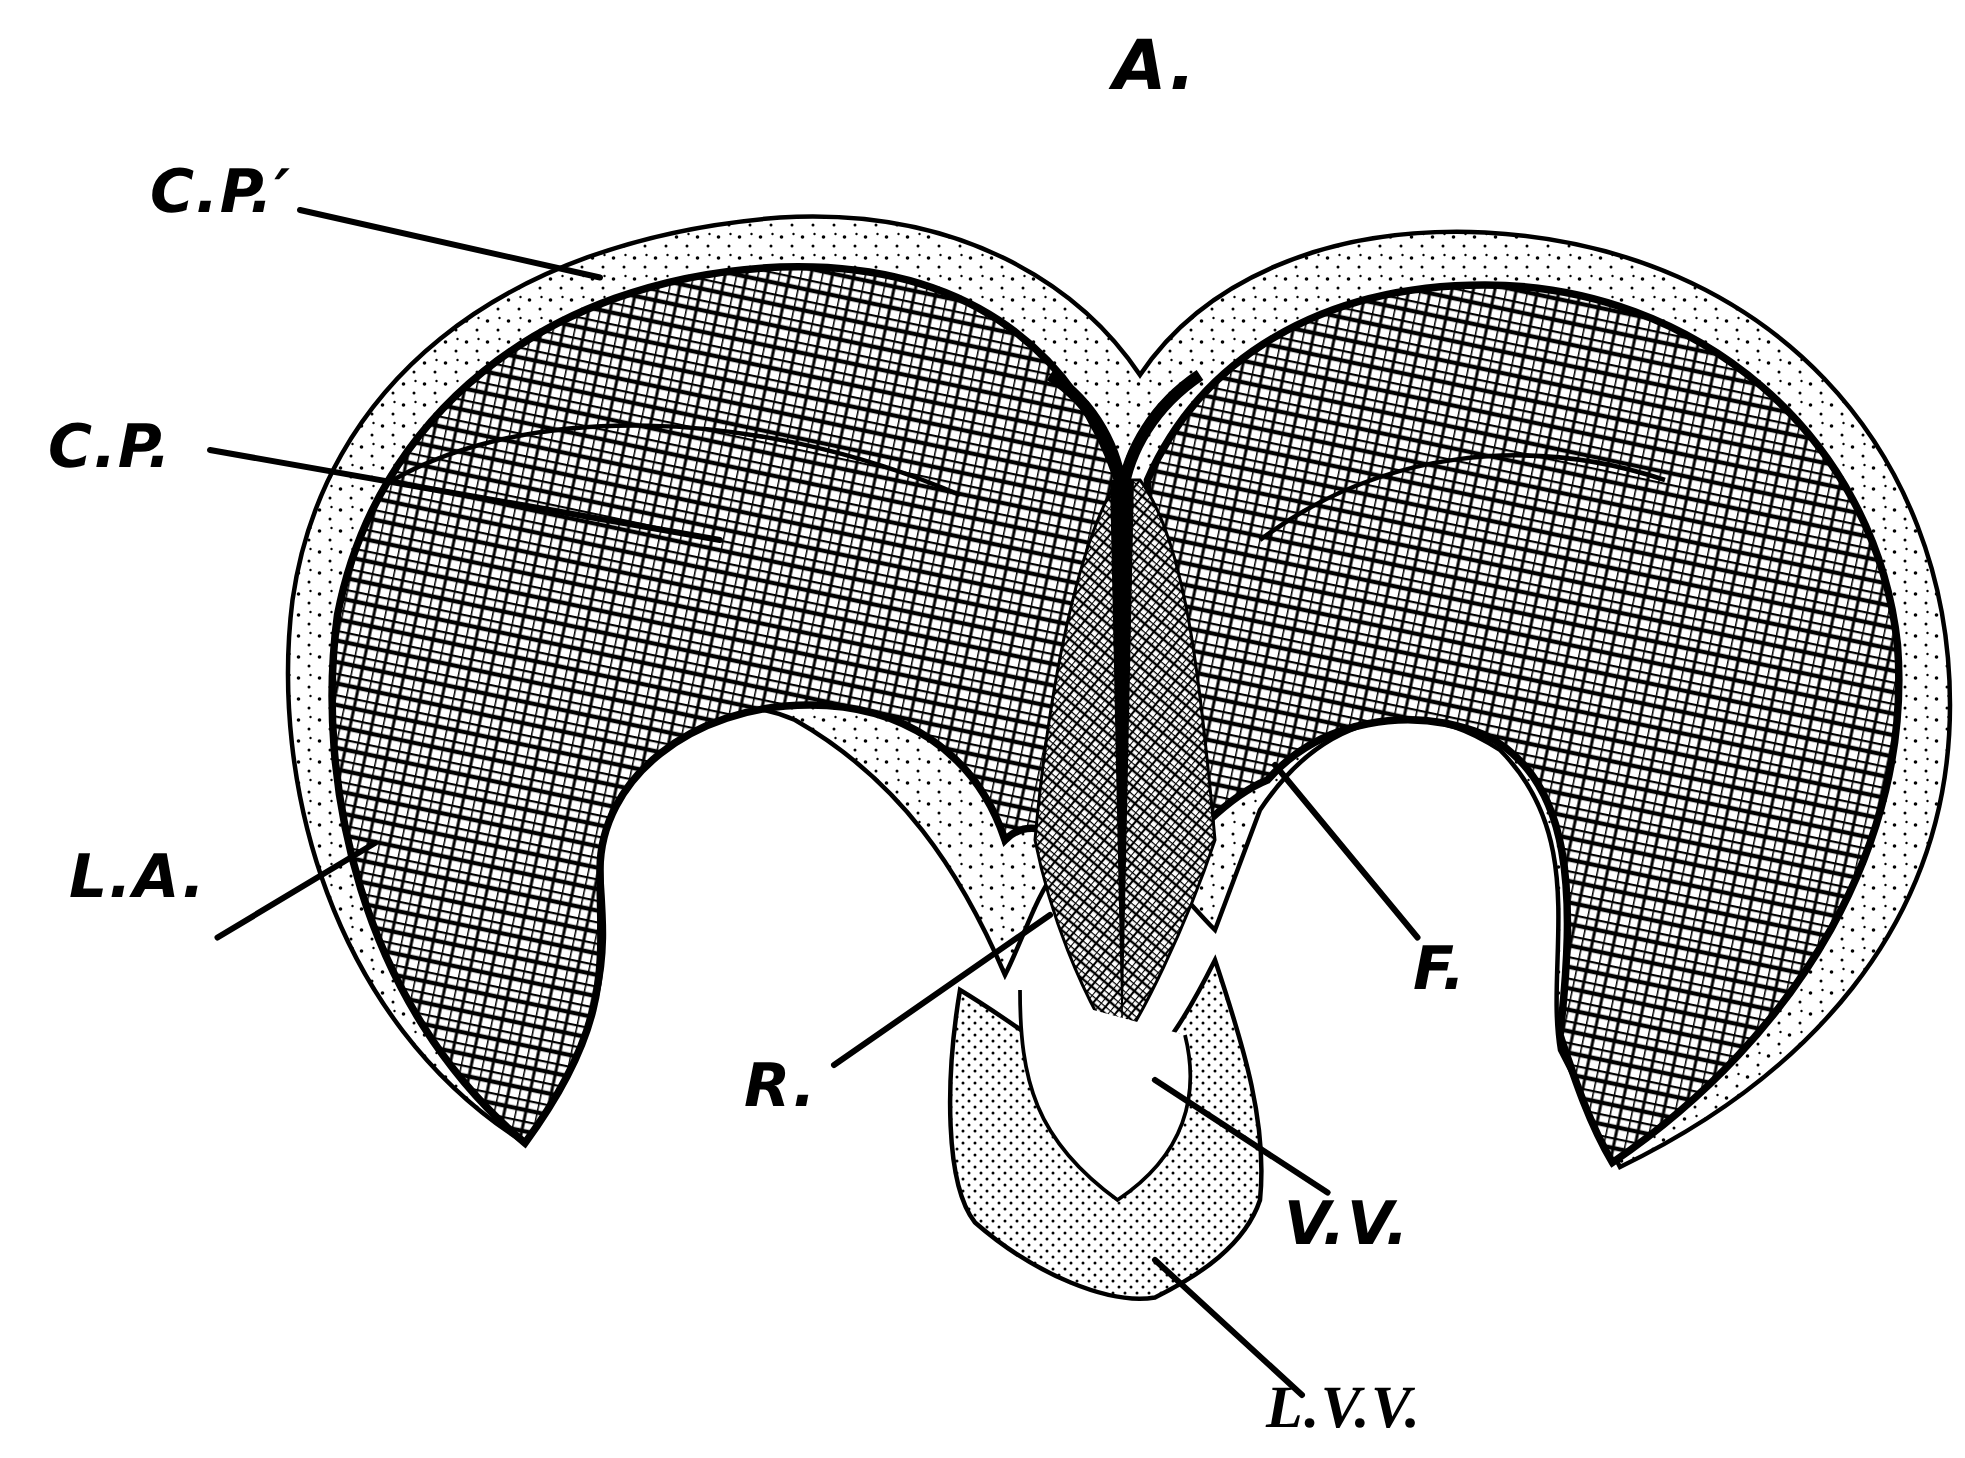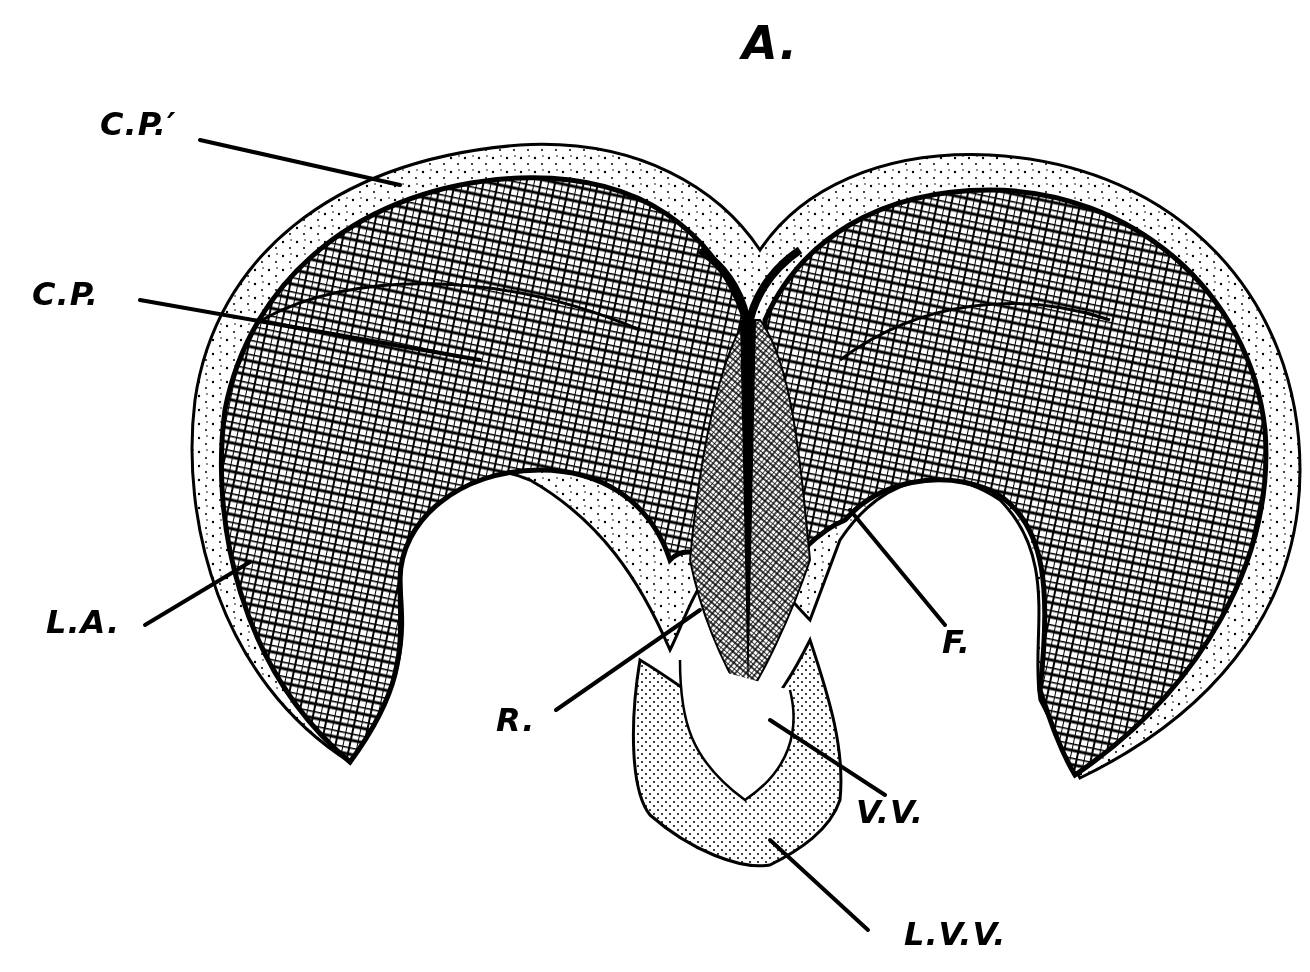--- a/index.html
+++ b/index.html
@@ -1,18 +1,18 @@
 <!DOCTYPE html>
 <html><head>
 <meta charset="utf-8">
 <style>
   html, body { margin:0; padding:0; background:#ffffff; }
   body { width:1310px; height:972px; overflow:hidden; position:relative; font-family:"DejaVu Sans", sans-serif; }
   #figure { position:absolute; left:0; top:0; width:1310px; height:972px; }
-  .label { position:absolute; font-family:"DejaVu Sans", sans-serif; font-weight:bold; font-style:italic; font-size:32px; color:#000; letter-spacing:1px; line-height:1; white-space:nowrap; }
+  .label { position:absolute; font-family:"DejaVu Sans", sans-serif; font-weight:bold; font-style:italic; font-size:40px; color:#000; letter-spacing:1px; line-height:1; white-space:nowrap; }
 </style>
 </head>
 <body>
 
 <svg id="figure" viewBox="0 0 1310 972" xmlns="http://www.w3.org/2000/svg">
   <defs>
     <pattern id="stipple" width="14" height="14" patternUnits="userSpaceOnUse">
       <circle cx="3" cy="4" r="1.2" fill="#000"></circle>
       <circle cx="10" cy="10" r="1" fill="#000"></circle>
       <circle cx="11" cy="2" r="0.8" fill="#000"></circle>
@@ -65,17 +65,17 @@
     <line x1="556" y1="710" x2="700" y2="610"></line>
     <line x1="945" y1="625" x2="850" y2="510"></line>
     <line x1="885" y1="795" x2="770" y2="720"></line>
     <line x1="868" y1="930" x2="770" y2="840"></line>
   </g>
 </svg>
 
 <div class="label" style="left:742px; top:20px; font-size:46px;">A.</div>
 <div class="label" style="left:100px; top:108px;">C.P.′</div>
 <div class="label" style="left:32px; top:278px;">C.P.</div>
-<div class="label" style="left:46px; top:606px;">L.A.</div>
+<div class="label" style="left:46px; top:565px;">L.A.</div>
 <div class="label" style="left:496px; top:704px;">R.</div>
 <div class="label" style="left:942px; top:626px;">F.</div>
 <div class="label" style="left:856px; top:796px;">V.V.</div>
-<div class="label" style="left:904px; top:918px;">L.V.V.</div>
+<div class="label" style="left:844px; top:918px;font-family:Liberation Serif, serif;">L.V.V.</div>
 
 </body></html>

